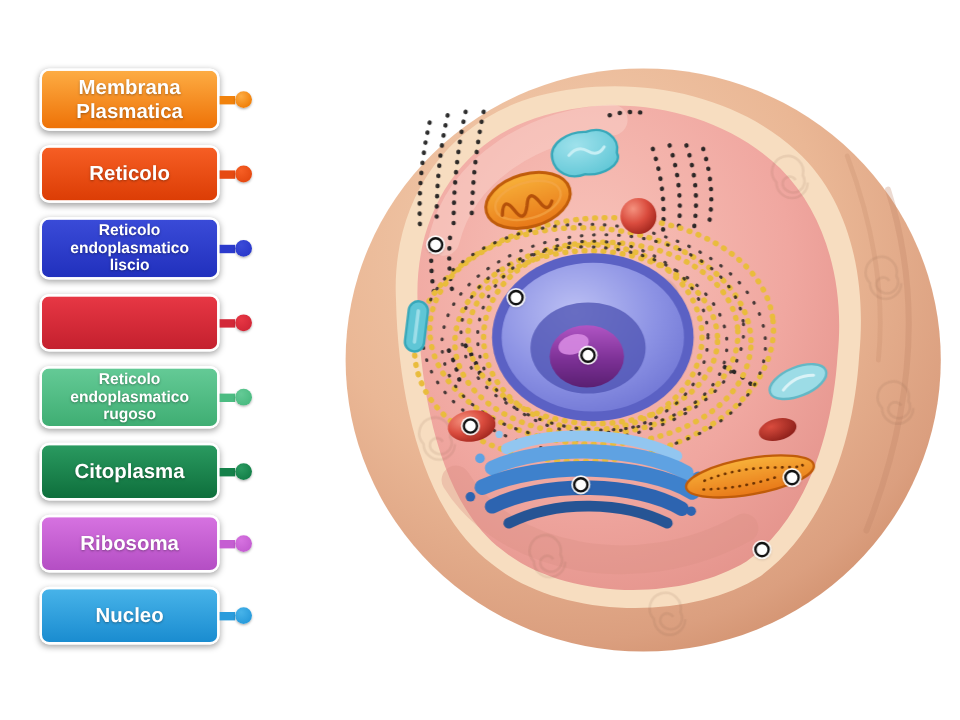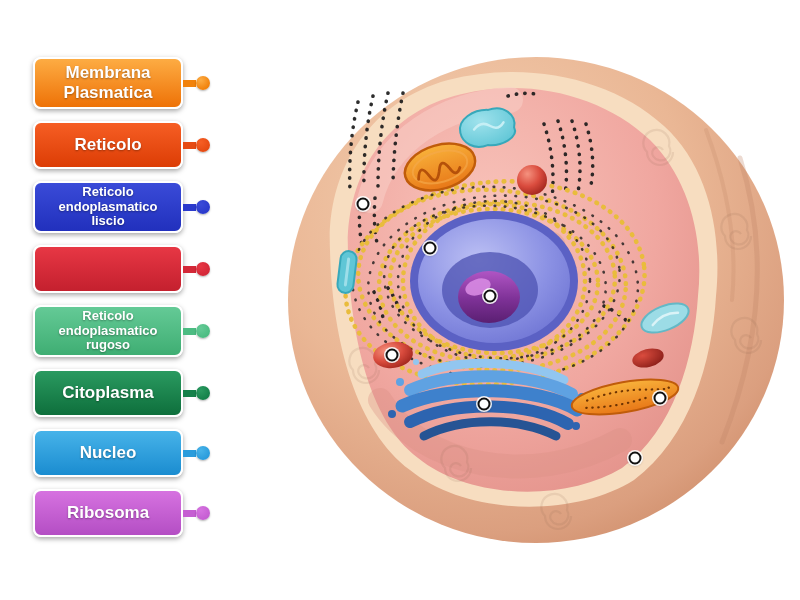--- a/index.html
+++ b/index.html
@@ -233,28 +233,28 @@
           <span class="pin-dot" style="background: radial-gradient(circle at 35% 30%, rgb(100, 202, 150), rgb(76, 188, 130) 70%);"></span>
         </span>
     </div>
     <div class="label-btn h48 fs-large" style="background: linear-gradient(rgb(42, 154, 96), rgb(14, 111, 60));">
       <span class="label-text">Citoplasma</span>
       <span class="pin">
           <span class="pin-line" style="background: rgb(21, 129, 74);"></span>
           <span class="pin-dot" style="background: radial-gradient(circle at 35% 30%, rgb(42, 154, 96), rgb(21, 129, 74) 70%);"></span>
         </span>
     </div>
+    <div class="label-btn h48 fs-large" style="background: linear-gradient(rgb(214, 114, 224), rgb(180, 78, 196));">
+      <span class="label-text">Ribosoma</span>
+      <span class="pin">
+          <span class="pin-line" style="background: rgb(197, 94, 210);"></span>
+          <span class="pin-dot" style="background: radial-gradient(circle at 35% 30%, rgb(214, 114, 224), rgb(197, 94, 210) 70%);"></span>
+        </span>
+    </div>
     <div class="label-btn h48 fs-large" style="background: linear-gradient(rgb(71, 179, 233), rgb(26, 140, 208));">
       <span class="label-text">Nucleo</span>
       <span class="pin">
           <span class="pin-line" style="background: rgb(42, 156, 220);"></span>
           <span class="pin-dot" style="background: radial-gradient(circle at 35% 30%, rgb(71, 179, 233), rgb(42, 156, 220) 70%);"></span>
         </span>
     </div>
-    <div class="label-btn h48 fs-large" style="background: linear-gradient(rgb(214, 114, 224), rgb(180, 78, 196));">
-      <span class="label-text">Ribosoma</span>
-      <span class="pin">
-          <span class="pin-line" style="background: rgb(197, 94, 210);"></span>
-          <span class="pin-dot" style="background: radial-gradient(circle at 35% 30%, rgb(214, 114, 224), rgb(197, 94, 210) 70%);"></span>
-        </span>
-    </div>
   </div>
 </div>
 
 </body></html>

